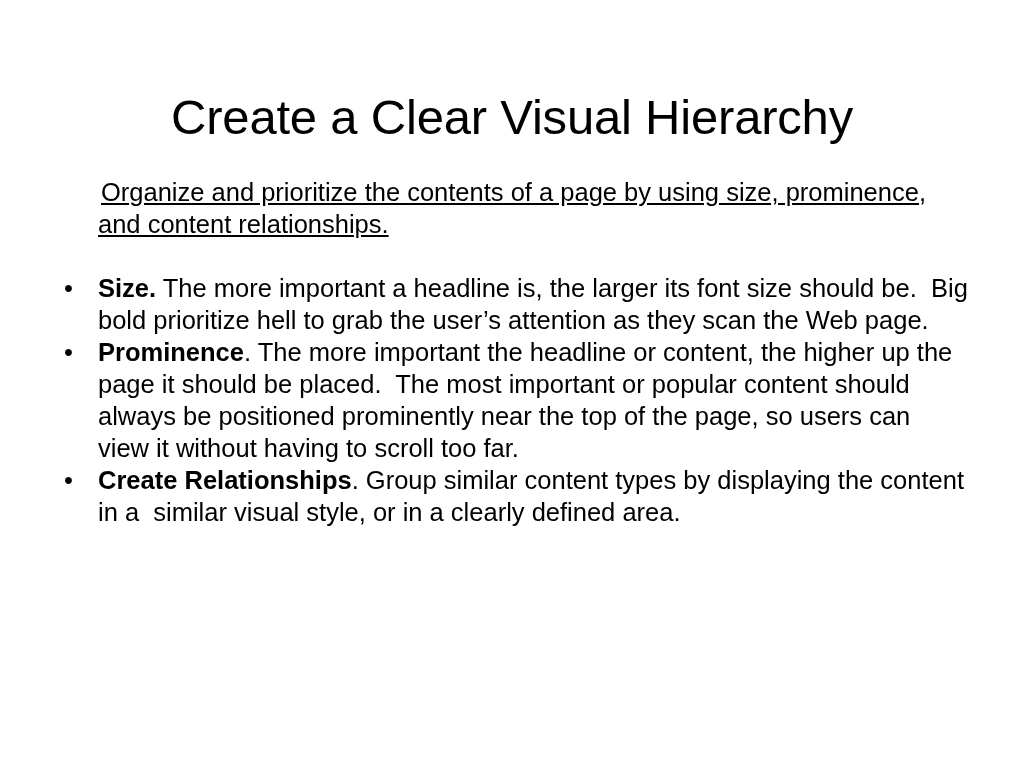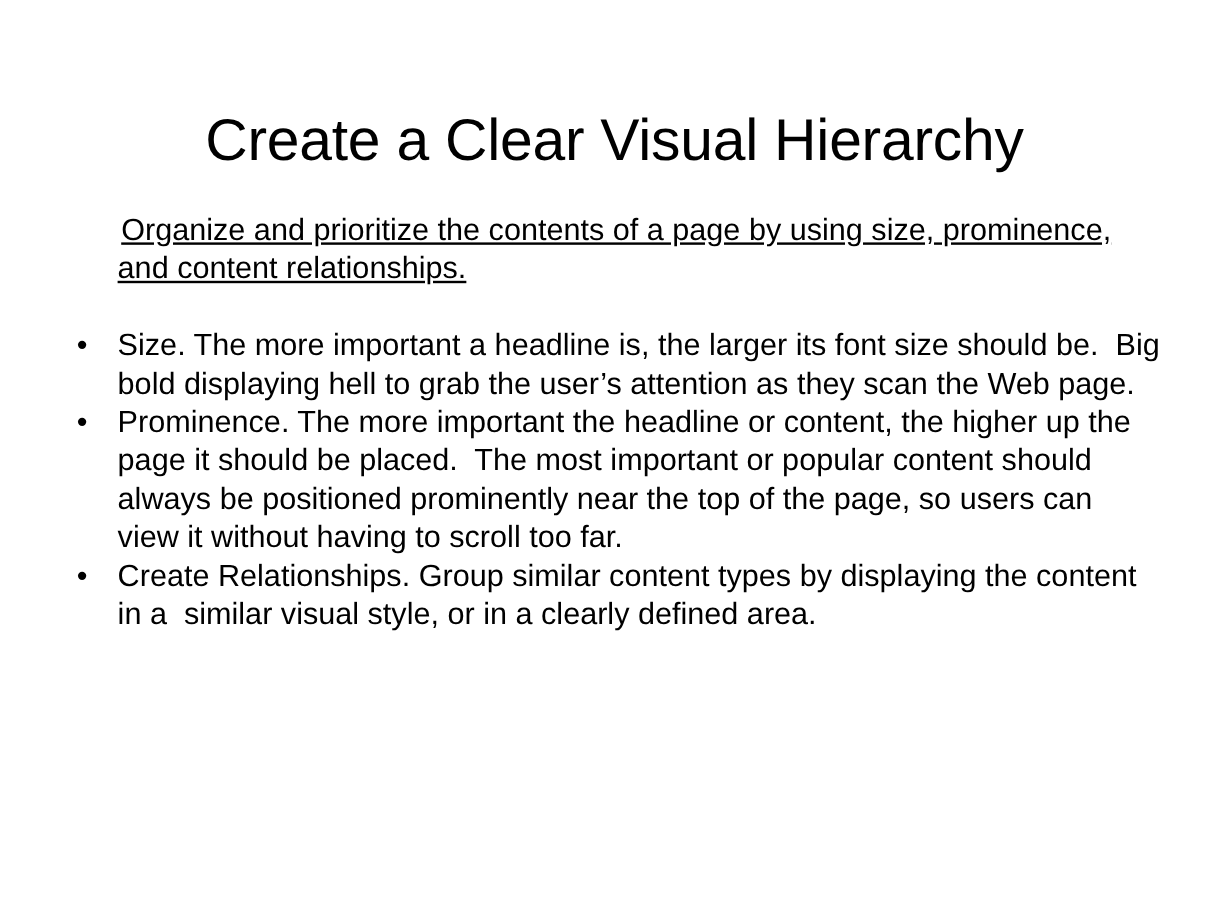--- a/index.html
+++ b/index.html
@@ -85,21 +85,21 @@
     line-height: 32px;
     text-align: left;
     color: #000000;
     user-select: none;
   }
   .bullet-text {
     display: block;
   }
 
   .b {
-    font-weight: 400;
+    font-weight: 700;
     text-align: right;
   }
   .rest {
     font-weight: 400;
   }
   
   .body-block, .para, .bullet-text {
     white-space: normal;
   }
   .ws {
@@ -117,21 +117,21 @@
 
     <p class="para first-indent">Organize and prioritize the contents of a page by using size, prominence, and content relationships.</p>
 
     <div class="spacer-line"></div>
 
 
     <ul class="bullets">
 
       <li class="bullet-item">
         <span class="bullet-marker">•</span>
-        <span class="bullet-text ws"><span class="b">Size.</span><span class="rest"> The more important a headline is, the larger its font size should be.  Big bold displaying hell to grab the user’s attention as they scan the Web page.</span></span>
+        <span class="bullet-text ws"><span class="b">Size.</span><span class="rest"> The more important a headline is, the larger its font size should be.  Big bold prioritize hell to grab the user’s attention as they scan the Web page.</span></span>
       </li>
 
       <li class="bullet-item">
         <span class="bullet-marker">•</span>
         <span class="bullet-text ws"><span class="b">Prominence</span><span class="rest">. The more important the headline or content, the higher up the page it should be placed.  The most important or popular content should always be positioned prominently near the top of the page, so users can view it without having to scroll too far.</span></span>
       </li>
 
       <li class="bullet-item">
         <span class="bullet-marker">•</span>
         <span class="bullet-text ws"><span class="b">Create Relationships</span><span class="rest">. Group similar content types by displaying the content in a  similar visual style, or in a clearly defined area.</span></span>

